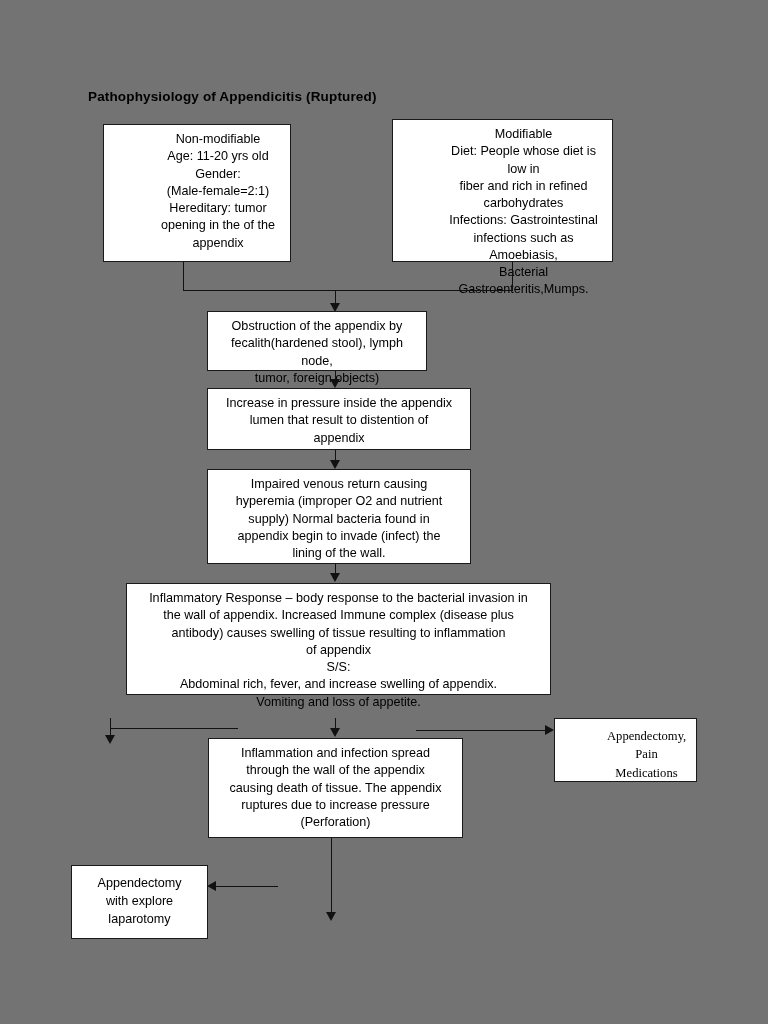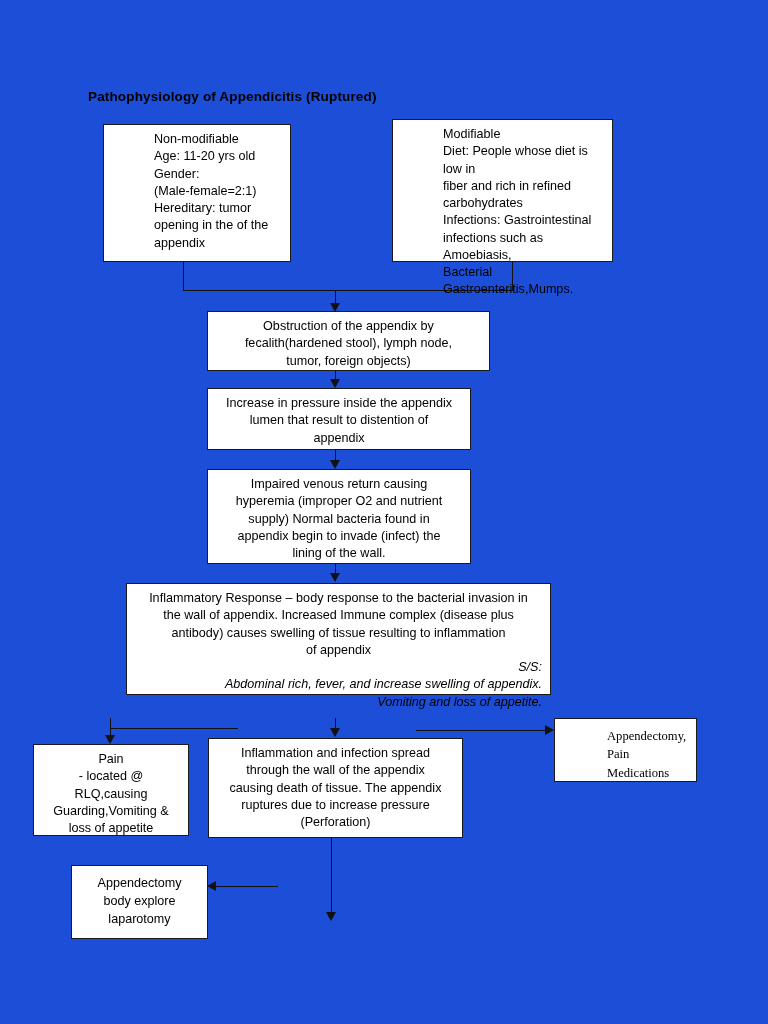--- a/index.html
+++ b/index.html
@@ -8,21 +8,21 @@
     background: #ffffff;
   }
   body {
     font-family: "Liberation Sans", sans-serif;
     color: #000000;
   }
   #page {
     position: relative;
     width: 768px;
     height: 1024px;
-    background: #1d4ed8;
+    background: #737373;
     overflow: hidden;
   }
   .title {
     position: absolute;
     left: 88px;
     top: 89px;
     font-size: 13.5px;
     font-weight: bold;
     letter-spacing: 0.15px;
     white-space: nowrap;
@@ -36,26 +36,24 @@
     line-height: 1.37;
     color: #000;
   }
   .box .inner {
     padding: 6px 8px;
   }
   .box.center .inner {
     text-align: center;
   }
   .box.left .inner {
-    text-align: left;
+    text-align: center;
     margin-left: 42px;
   }
   .ital {
-    font-style: italic;
-    text-align: right;
   }
   
   .vline {
     position: absolute;
     width: 0;
     border-left: 1.3px solid #111;
   }
   .hline {
     position: absolute;
     height: 0;
@@ -115,21 +113,21 @@
 infections such as Amoebiasis,
 Bacterial Gastroenteritis,Mumps.</div>
   </div>
 
   <div class="vline" style="left:183px; top:262px; height:28px;"></div>
   <div class="vline" style="left:512px; top:262px; height:28px;"></div>
   <div class="hline" style="left:183px; top:290px; width:330px;"></div>
   <div class="vline" style="left:335px; top:290px; height:15px;"></div>
   <div class="arrow-down" style="left:330px; top:303px;"></div>
 
-  <div class="box center" style="left:207px; top:311px; width:283px; height:60px;">
+  <div class="box center" style="left:207px; top:311px; width:220px; height:60px;">
     <div class="inner line-p">Obstruction of the appendix by
 fecalith(hardened stool), lymph node,
 tumor, foreign objects)</div>
   </div>
 
   <div class="vline" style="left:335px; top:371px; height:10px;"></div>
   <div class="arrow-down" style="left:330px; top:379px;"></div>
 
   <div class="box center" style="left:207px; top:388px; width:264px; height:62px;">
     <div class="inner line-p">Increase in pressure inside the appendix
@@ -167,27 +165,20 @@
   <div class="hline" style="left:110px; top:728px; width:128px;"></div>
   <div class="vline" style="left:110px; top:728px; height:9px;"></div>
   <div class="arrow-down" style="left:105px; top:735px;"></div>
 
   <div class="vline" style="left:335px; top:718px; height:12px;"></div>
   <div class="arrow-down" style="left:330px; top:728px;"></div>
 
   <div class="hline" style="left:416px; top:730px; width:130px;"></div>
   <div class="arrow-right" style="left:545px; top:725px;"></div>
 
-  <div class="box center" style="left:33px; top:744px; width:156px; height:92px;">
-    <div class="inner line-p">Pain
-- located @
-RLQ,causing
-Guarding,Vomiting &amp;
-loss of appetite</div>
-  </div>
 
   <div class="box center" style="left:208px; top:738px; width:255px; height:100px;">
     <div class="inner line-p">Inflammation and infection spread
 through the wall of the appendix
 causing death of tissue. The appendix
 ruptures due to increase pressure
 (Perforation)</div>
   </div>
 
   <div class="box left" style="left:554px; top:718px; width:143px; height:64px;font-family:Liberation Serif, serif;">
@@ -196,17 +187,17 @@
   </div>
 
   <div class="vline" style="left:331px; top:838px; height:78px;"></div>
   <div class="arrow-down" style="left:326px; top:912px;"></div>
 
   <div class="hline" style="left:216px; top:886px; width:62px;"></div>
   <div class="arrow-left" style="left:207px; top:881px;"></div>
 
   <div class="box center" style="left:71px; top:865px; width:137px; height:74px;">
     <div class="inner line-p" style="padding:9px 8px; line-height:1.42;">Appendectomy
-body explore
+with explore
 laparotomy</div>
   </div>
 
 </div>
 
 </body></html>

